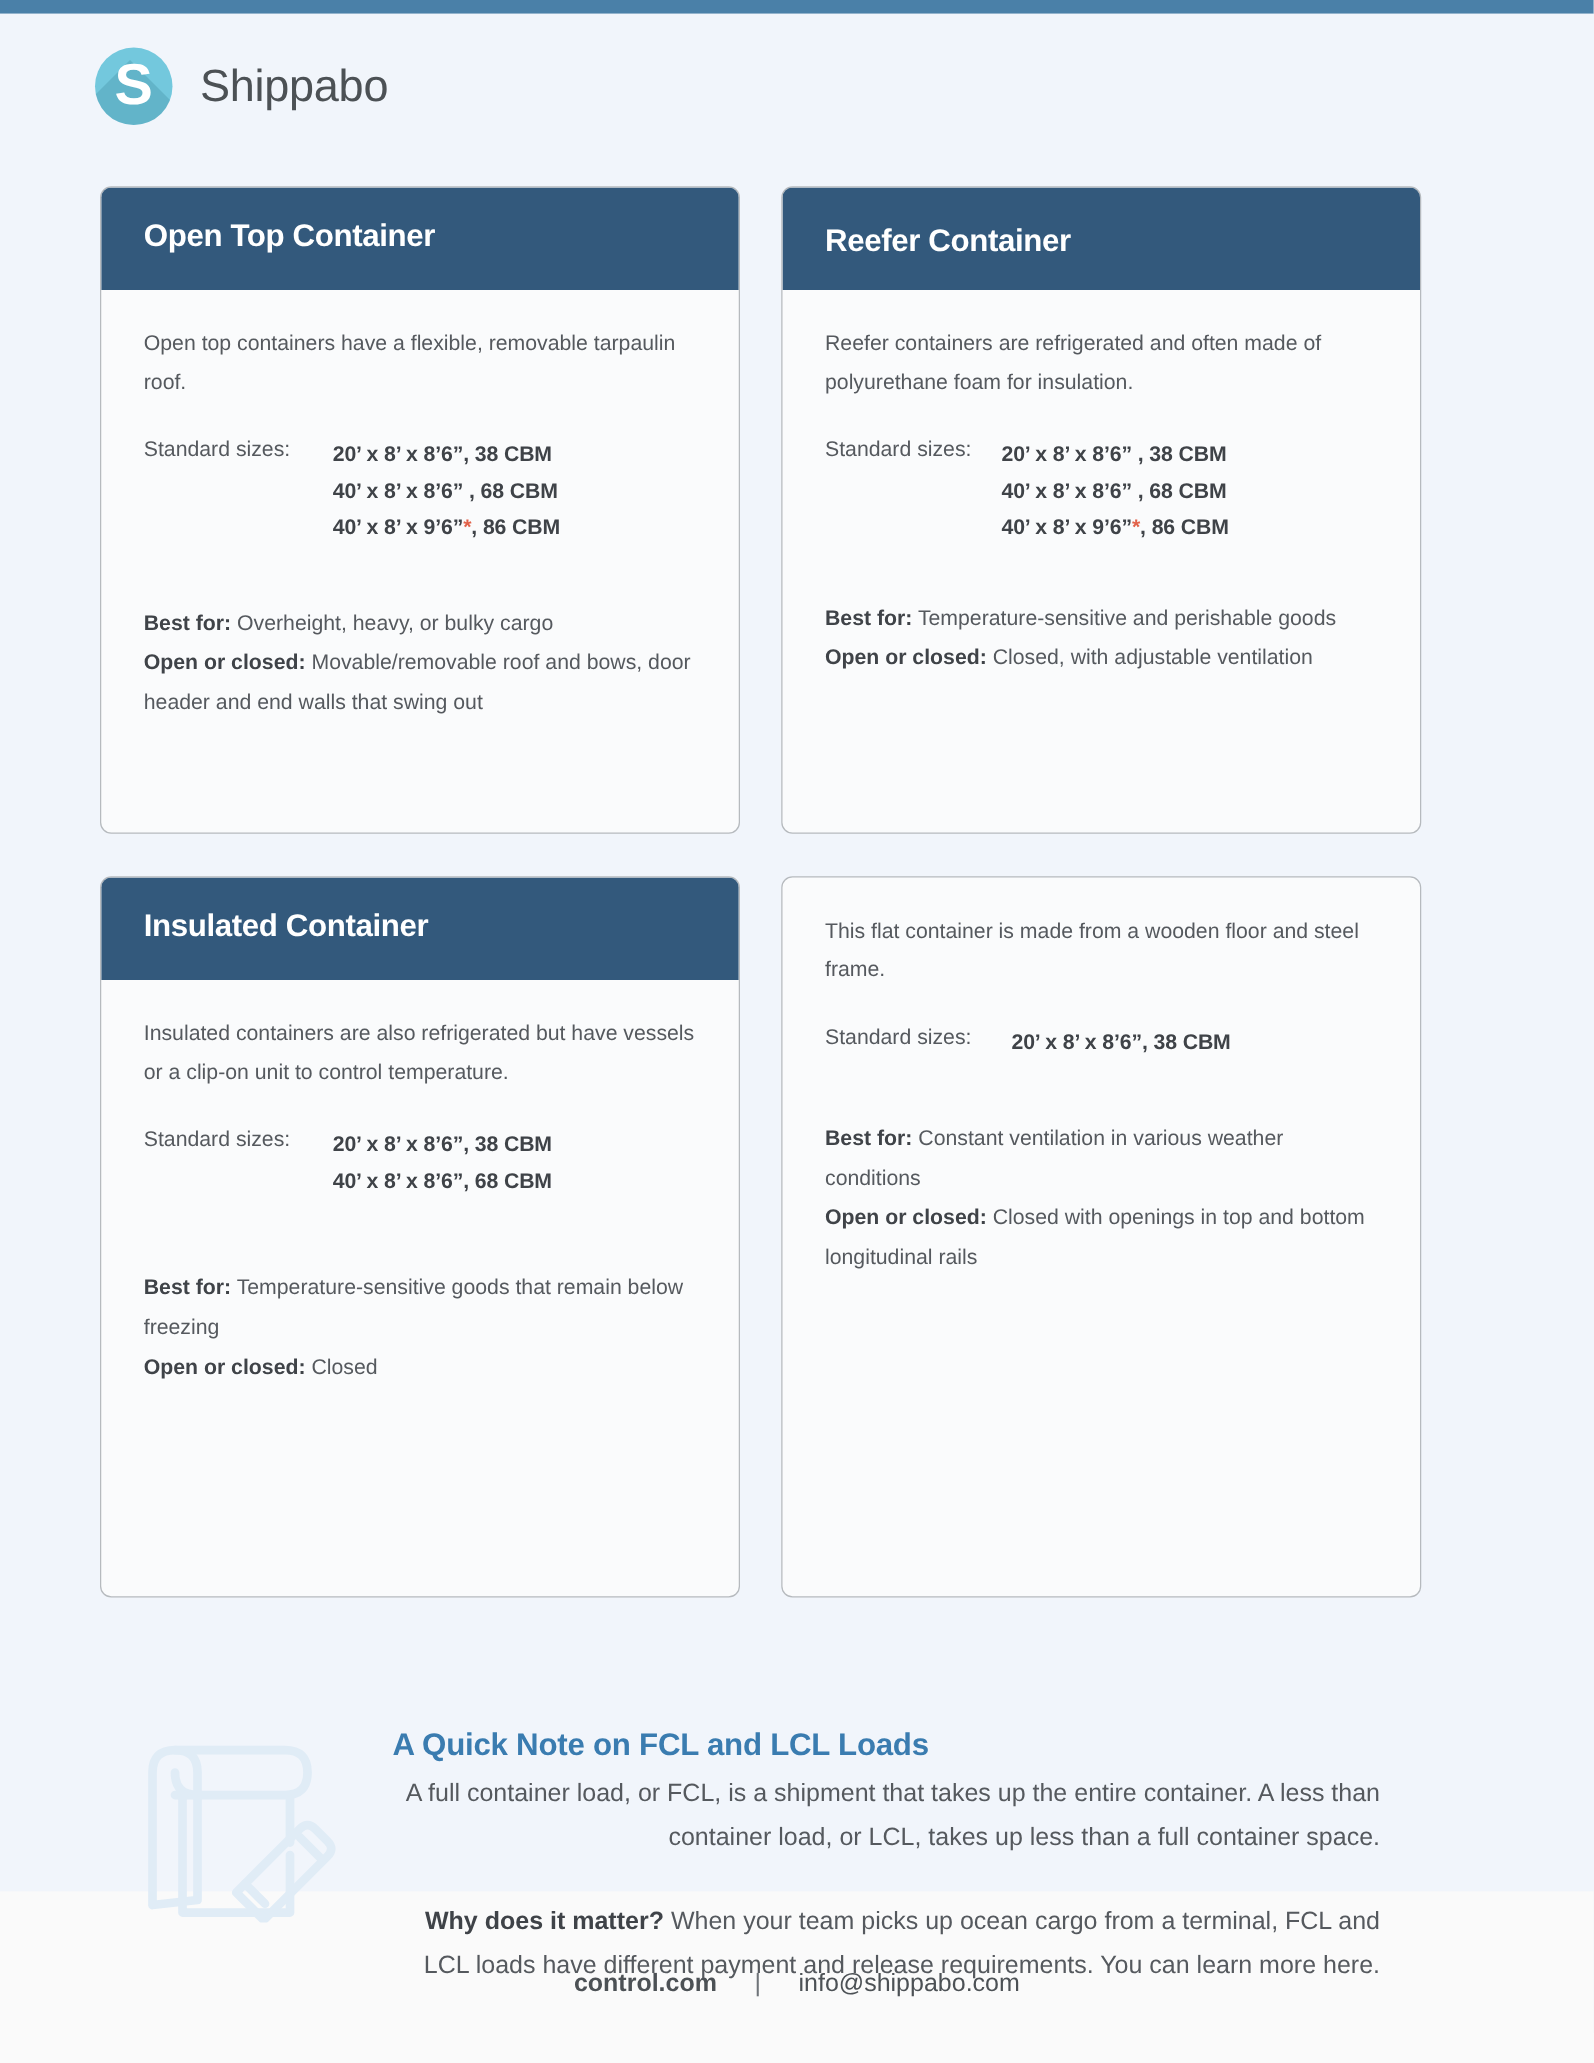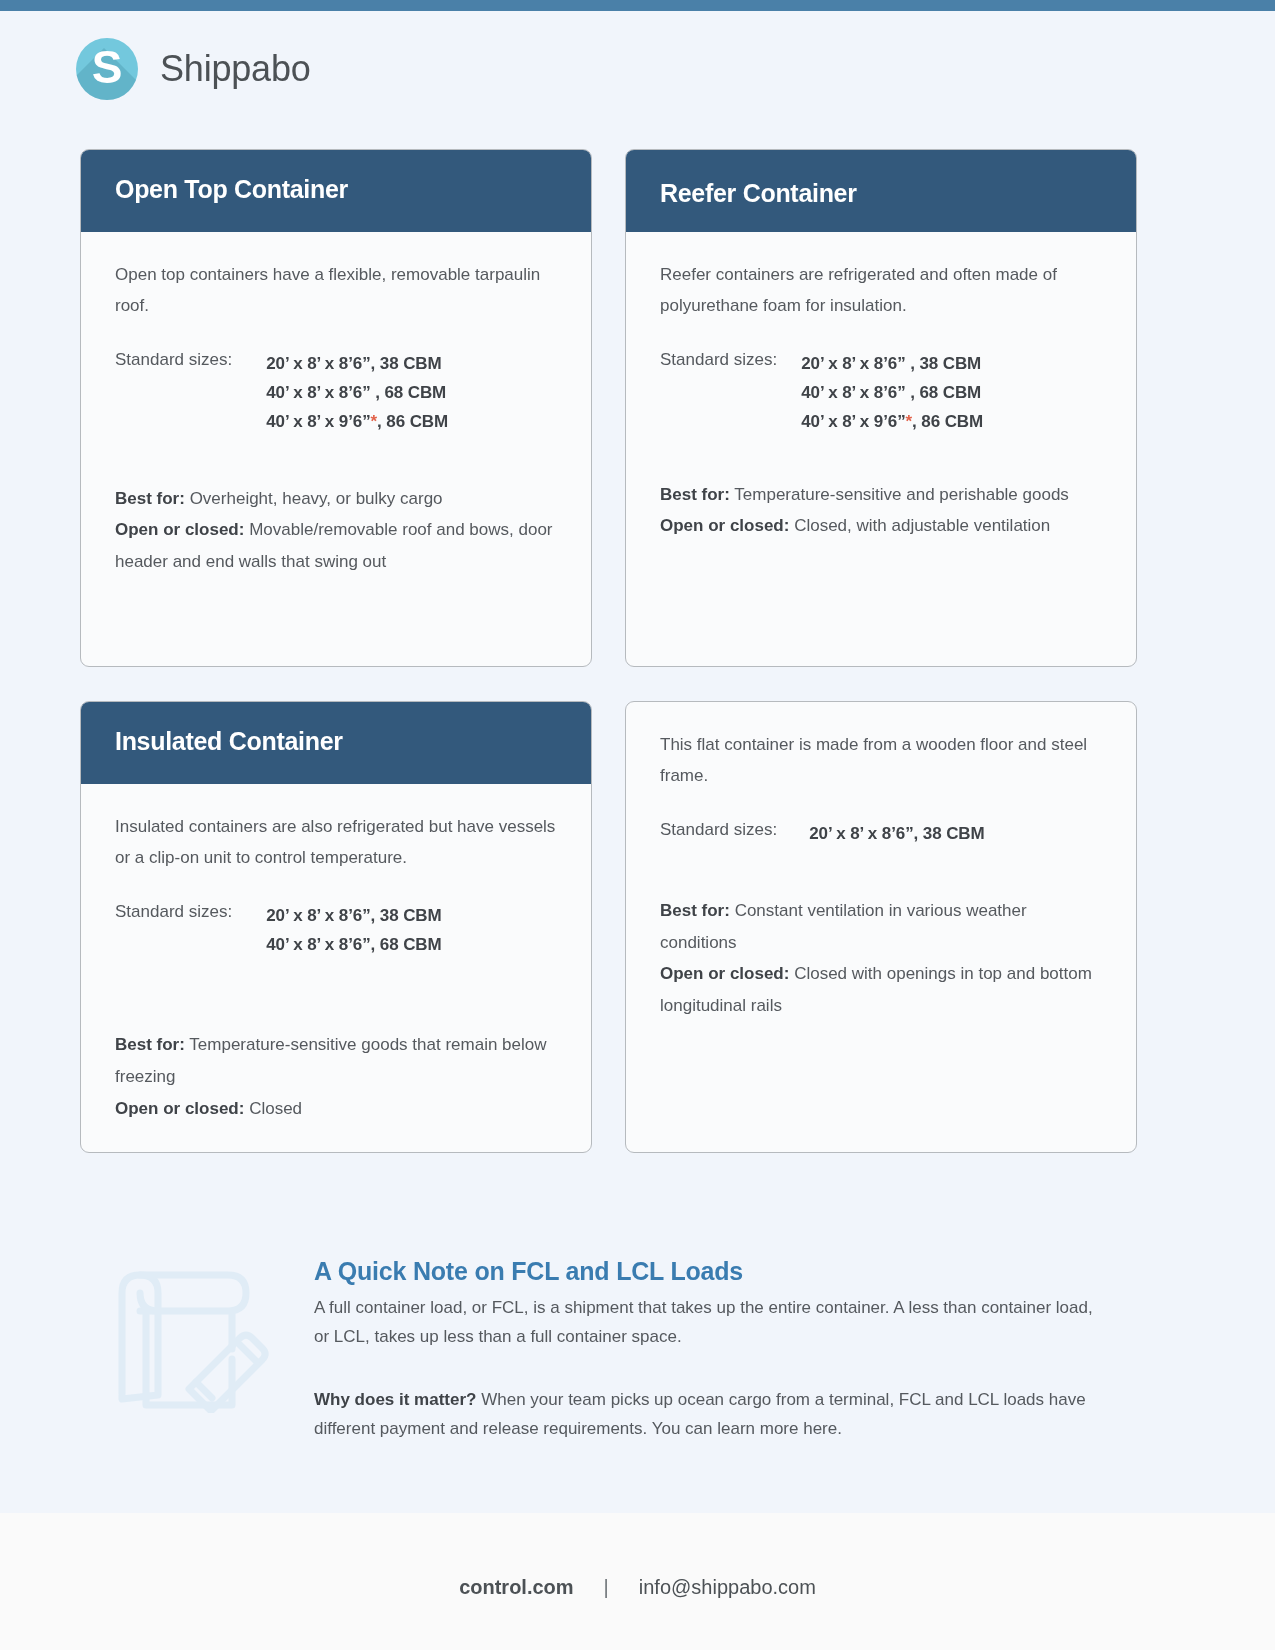--- a/index.html
+++ b/index.html
@@ -89,21 +89,21 @@
 
   .card {
     background: #fafbfc;
     border: 1px solid #b6babe;
     border-radius: 9px;
     overflow: hidden;
     display: flex;
     flex-direction: column;
   }
   .card.tall-a { height: 518px; }
-  .card.tall-b { height: 452px; }
+  .card.tall-b { height: 577px; }
 
   .card-head {
     background: #33597c;
     color: #ffffff;
     padding: 22px 34px 24px 34px;
     min-height: 82px;
     display: flex;
     align-items: center;
   }
   .card-head.lower { padding-top: 26px; padding-bottom: 20px; }
@@ -149,21 +149,21 @@
   .star { color: #e2624a; }
 
   .facts {
     font-size: 17px;
     line-height: 1.86;
     color: #55595e;
   }
   .facts b { color: #3f4348; font-weight: bold; }
   .gap-a { margin-top: 46px; }
   .gap-b { margin-top: 42px; }
-  .gap-c { margin-top: 70px; }
+  .gap-c { margin-top: 55px; }
   .gap-d { margin-top: 47px; }
 
   
   .note {
     display: flex;
     padding: 98px 0 0 110px;
     gap: 44px;
   }
   .note-icon {
     width: 160px;
@@ -174,23 +174,24 @@
   .note-body { width: 790px; padding-top: 6px; }
   .note-title {
     font-size: 25px;
     color: #3a7cb0;
     font-weight: bold;
     letter-spacing: -0.2px;
     margin-bottom: 7px;
     font-family: "Liberation Sans Narrow", "Liberation Sans", sans-serif;
   }
   .note-p {
-    font-size: 17px;
+    font-size: 20px;
     line-height: 1.73;
     color: #55595e;
+    text-align: right;
   }
   .note-p.second { margin-top: 33px; }
   .note-p b { color: #3f4348; font-weight: bold; }
 
   
   .footer {
     width: 100%;
     height: 148px;
     background: #fafafa;
     display: flex;

